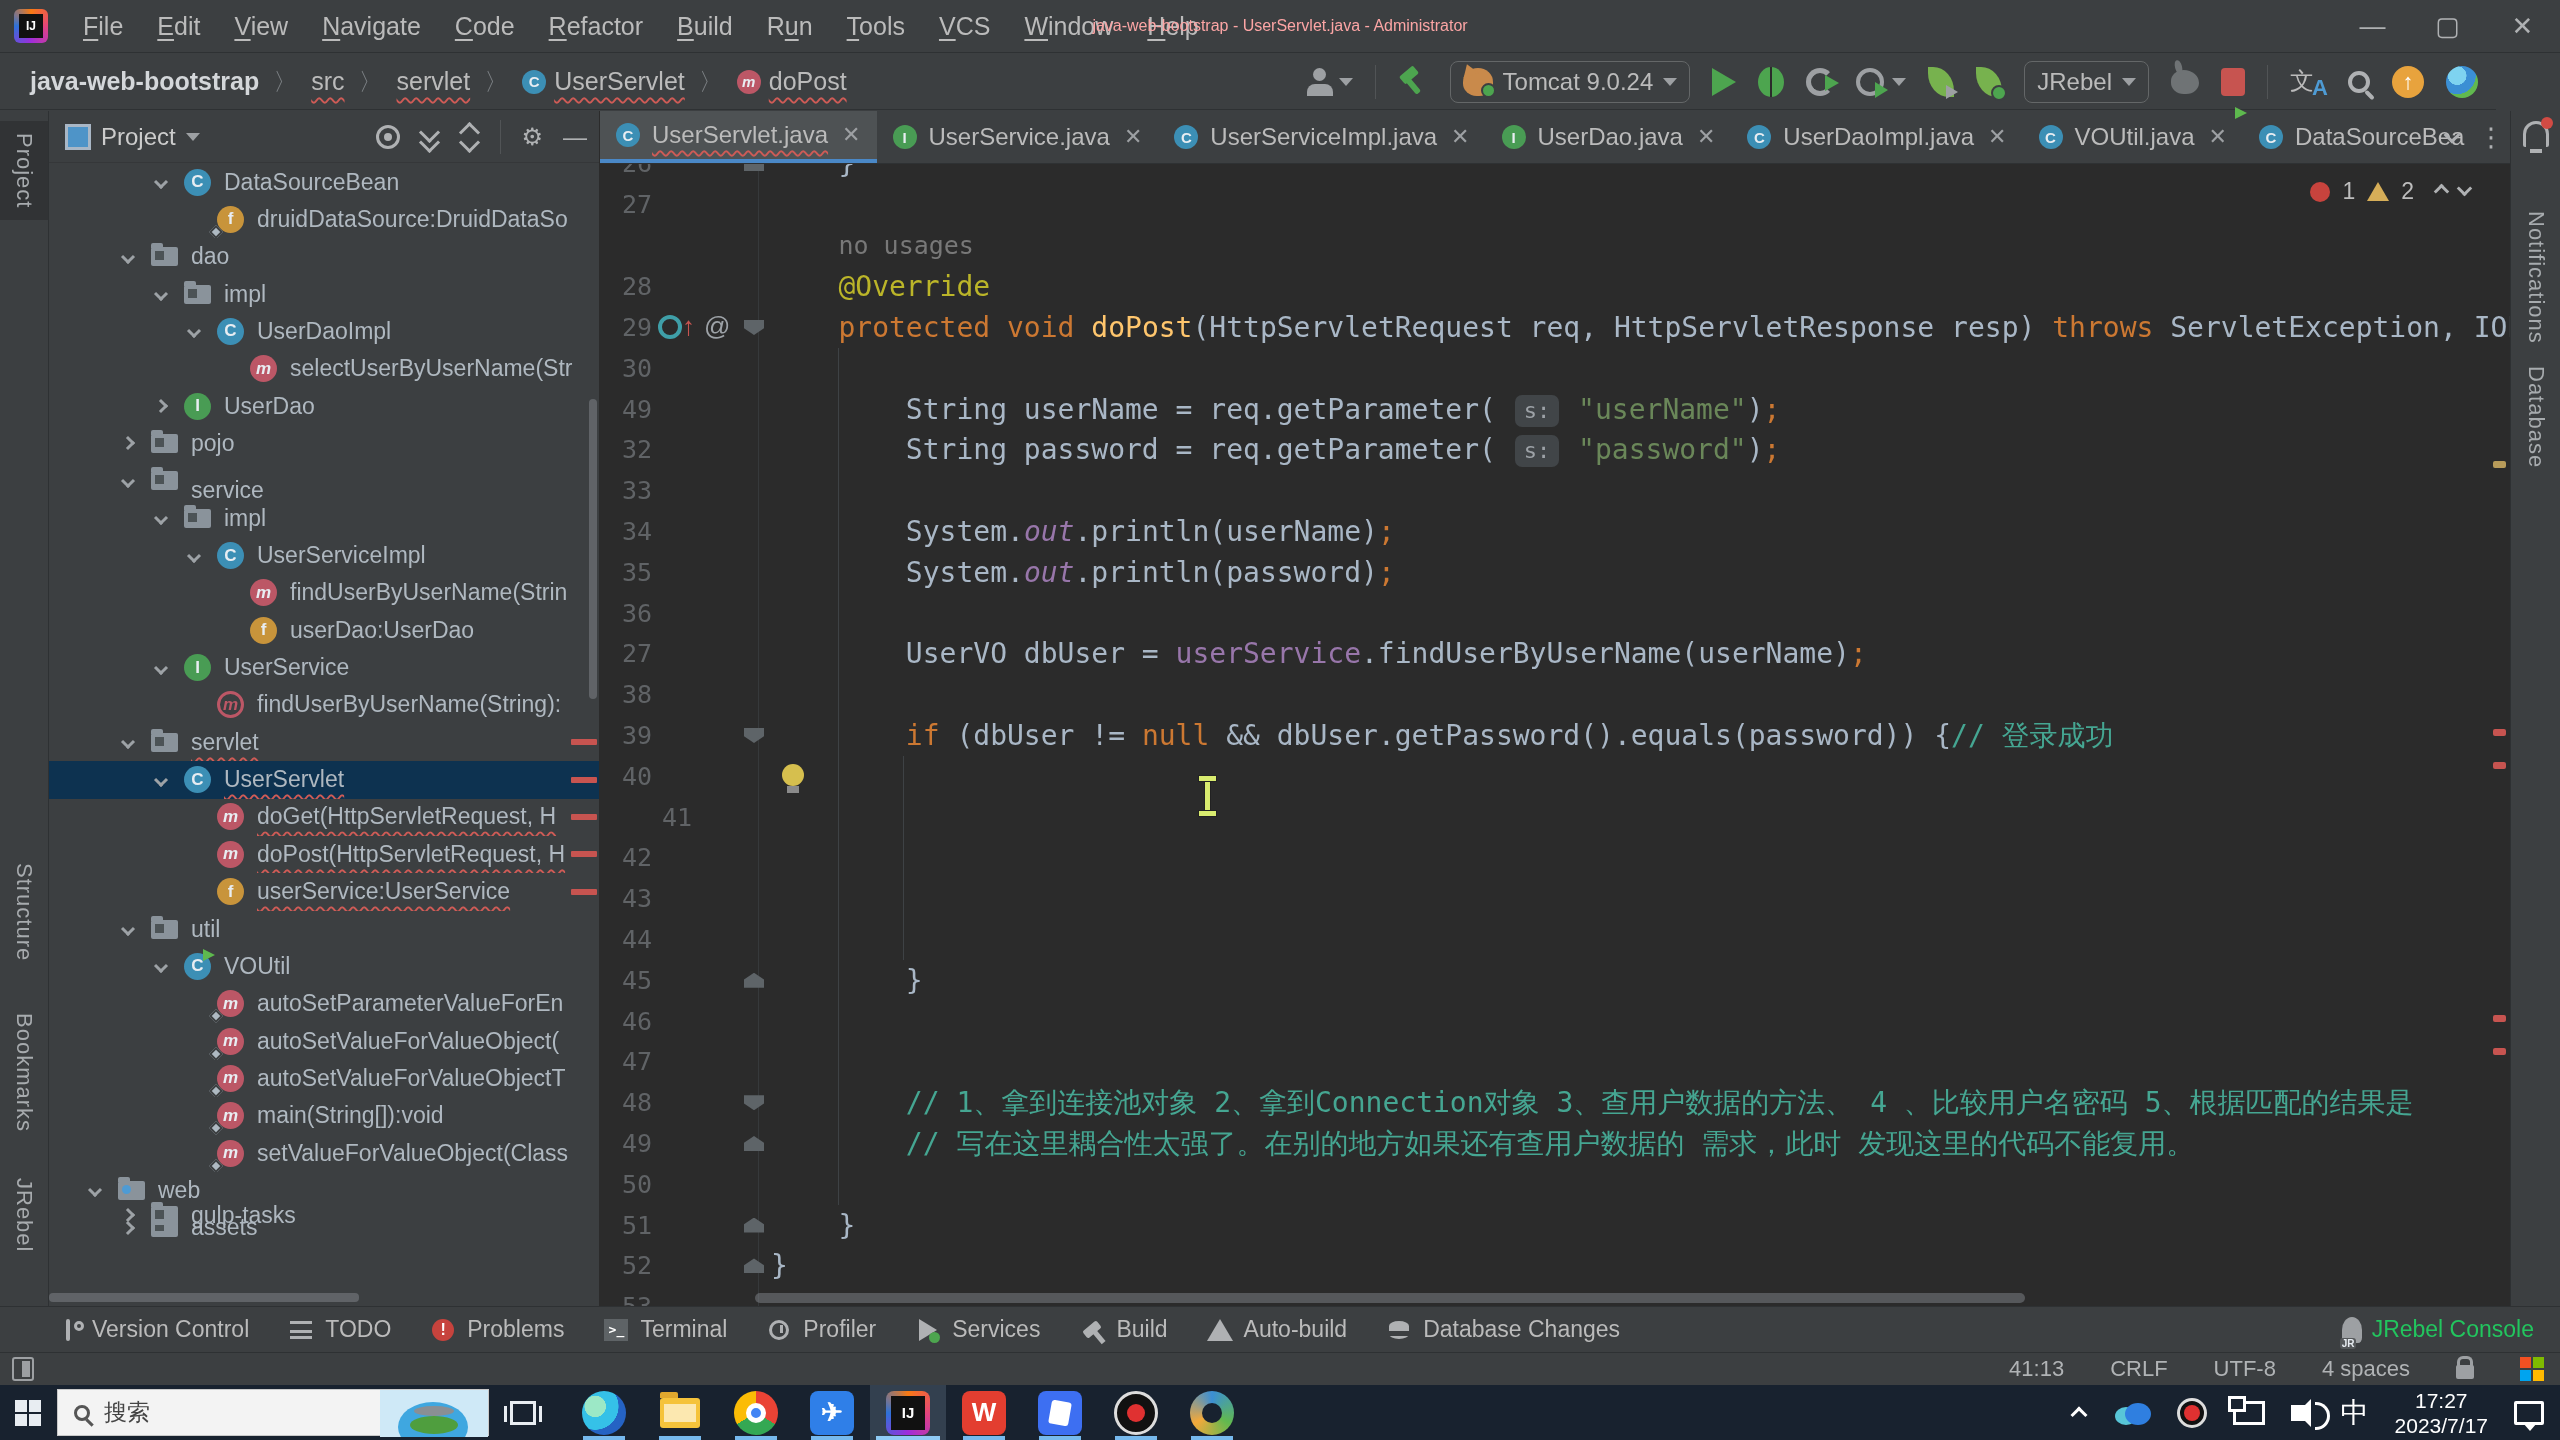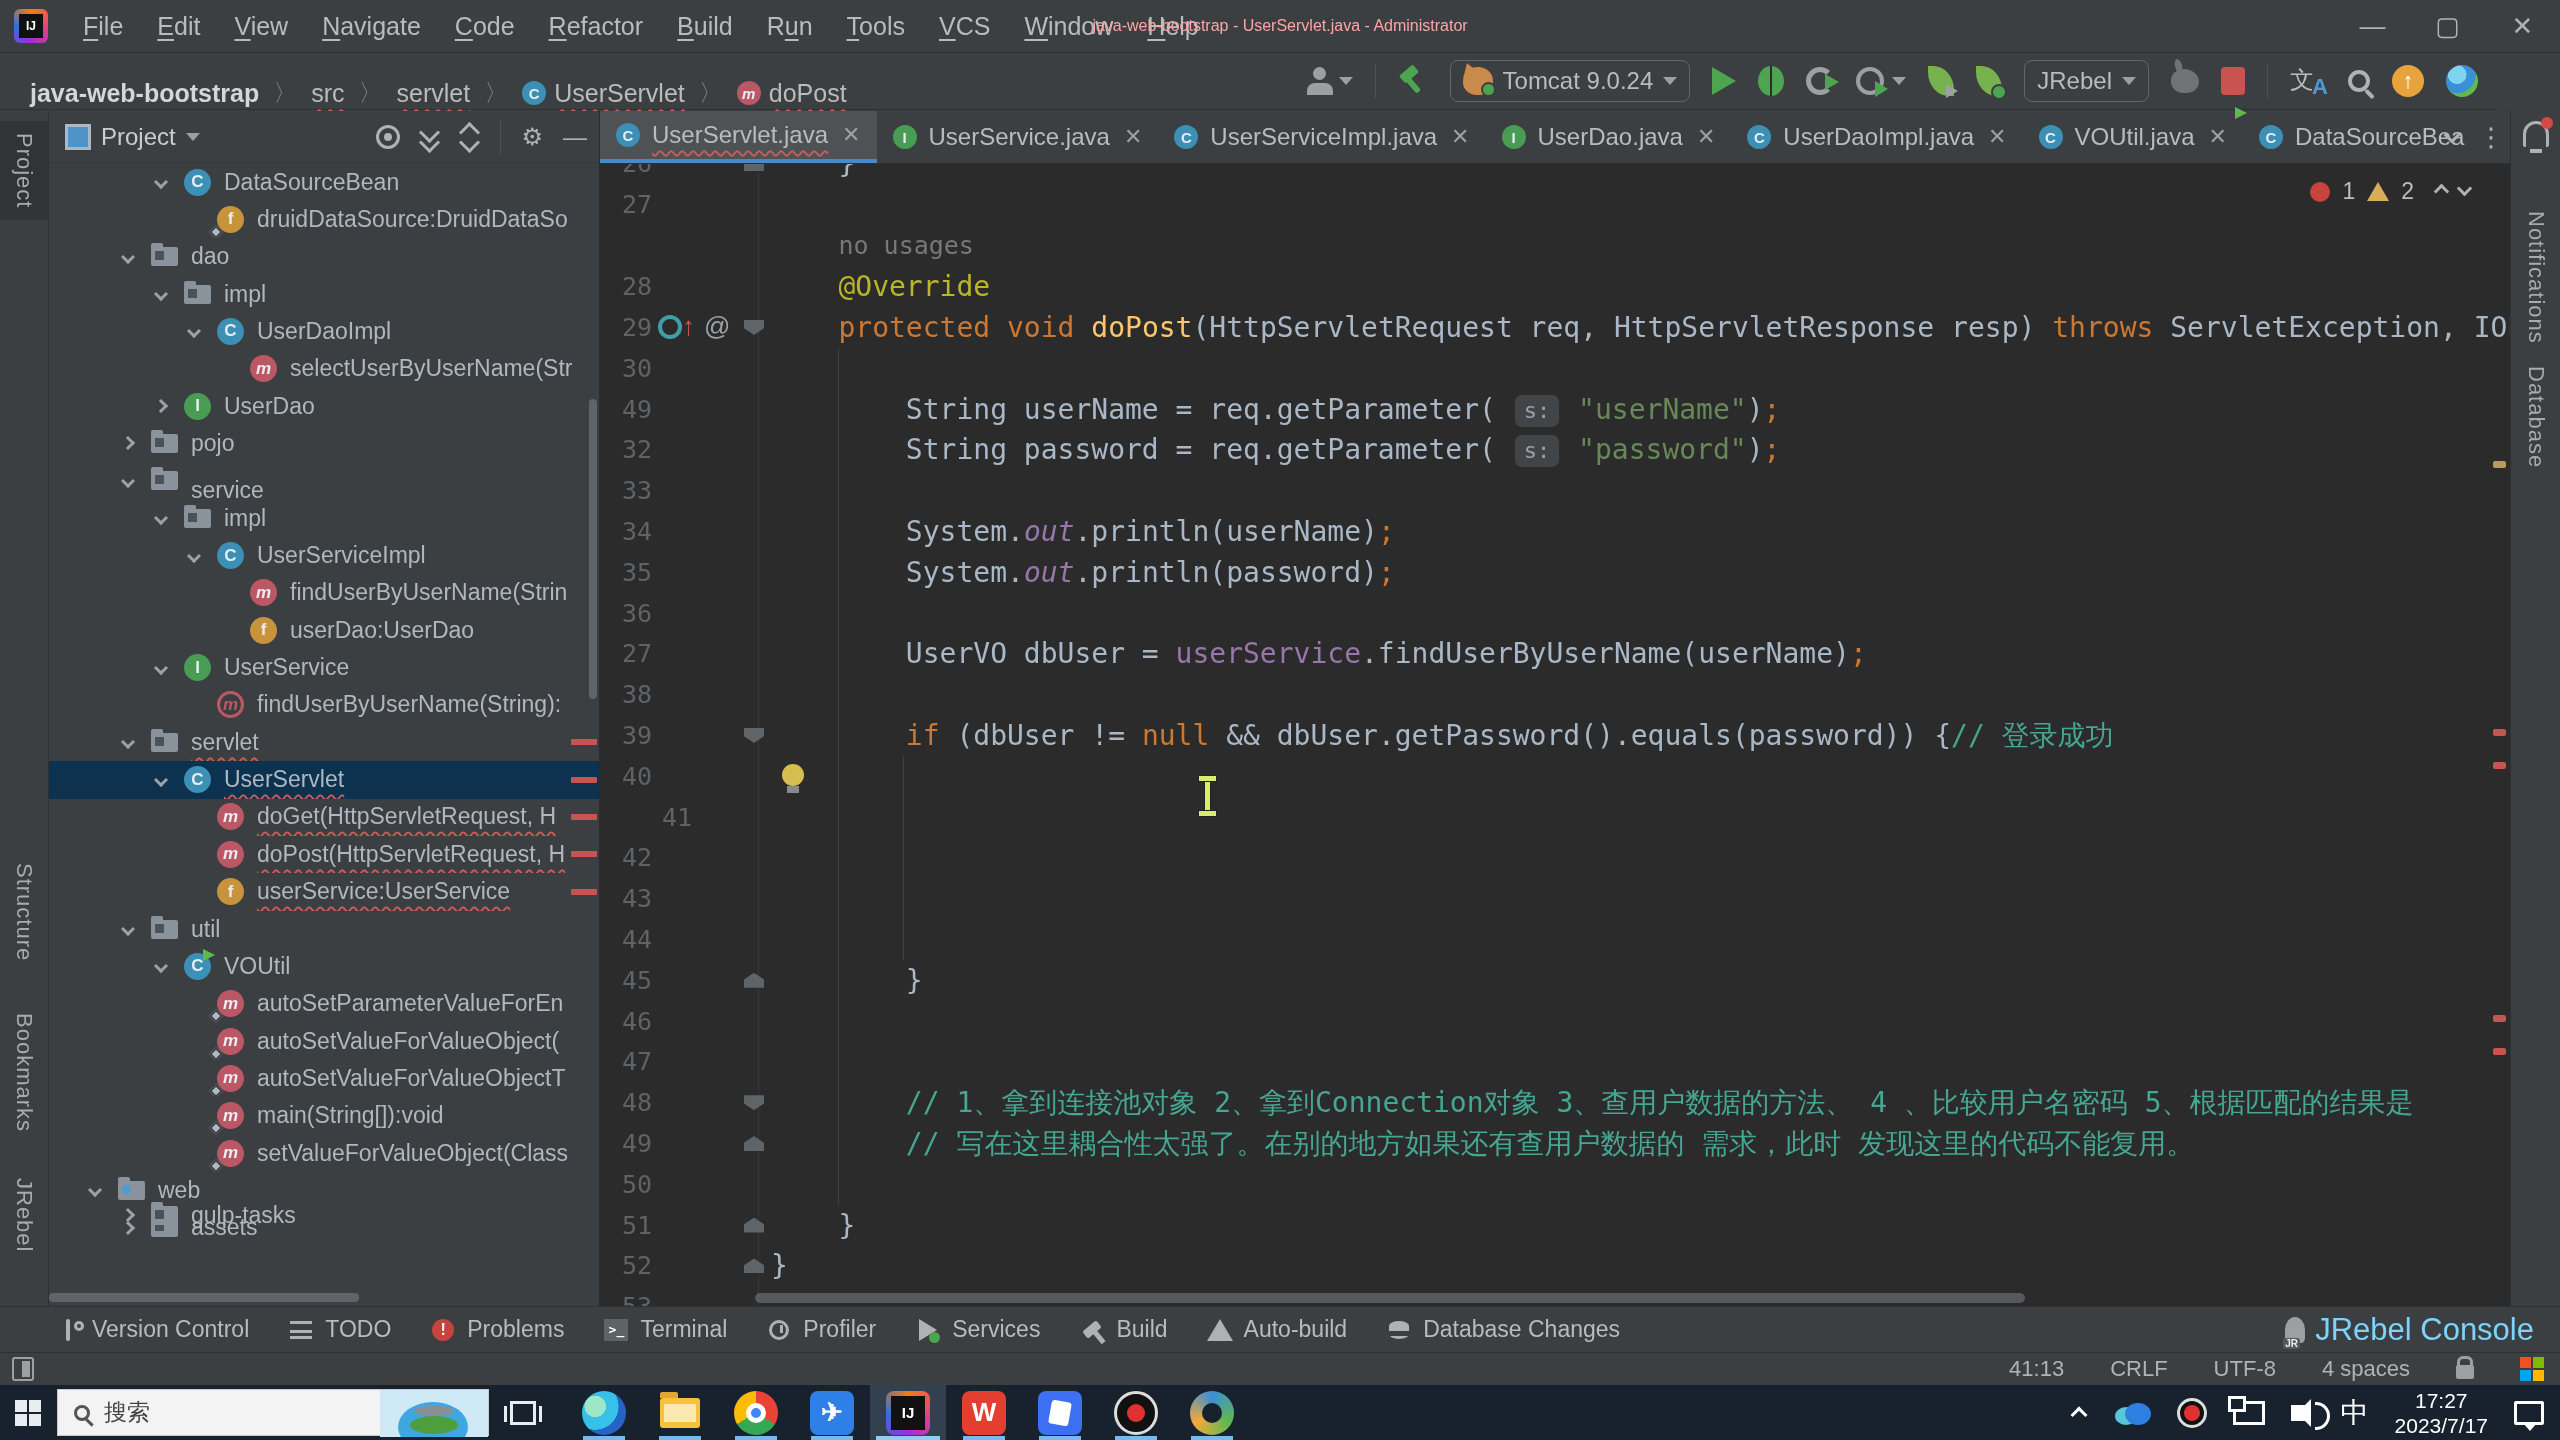--- a/index.html
+++ b/index.html
@@ -16,21 +16,21 @@
     color:#fff; font:bold 12px "Liberation Sans",sans-serif; display:flex; align-items:center; justify-content:center;}
   .menu { display:flex; }
   .menu-item { color:#BBBBBB; font-size:25px; padding:0 17px; height:53px; line-height:53px; cursor:default;}
   .menu-item u { text-decoration:underline; text-underline-offset:4px;}
   .win-title { position:absolute; left:50%; transform:translateX(-50%); color:#fca5a5; font-size:16px; }
   .win-controls { position:absolute; right:0; top:0; display:flex; height:53px;}
   .win-btn { width:75px; height:53px; color:#AFB1B3; font-size:26px; display:flex; align-items:center; justify-content:center;}
 
   
   .toolbar2 { position:absolute; left:0; top:54px; width:2496px; height:56px; background:#3C3F41;
-    border-bottom:1px solid #2e3133; display:flex; align-items:flex-end; }
+    border-bottom:1px solid #2e3133; display:flex; align-items:center; }
   .crumbs { display:flex; align-items:center; margin-left:30px; }
   .crumb { color:#BBBBBB; font-size:25px; display:flex; align-items:center; }
   .crumb.bold { font-weight:bold; color:#D4D7DA;}
   .crumb-sep { color:#7c8084; margin:0 14px; font-size:24px;}
   .sq { text-decoration:underline wavy #CF5B56 2px; text-decoration-skip-ink:none; text-underline-offset:7px; }
   .run-controls { position:absolute; right:18px; display:flex; align-items:center; gap:22px; height:56px;}
   .vsep { width:1px; height:34px; background:#515456; }
   .combo { display:flex; align-items:center; gap:10px; border:1px solid #646768; border-radius:8px;
     height:42px; padding:0 12px; color:#BBBBBB; font-size:24px;}
   .dd { width:0;height:0;border-left:7px solid transparent;border-right:7px solid transparent;border-top:8px solid #9DA0A3;}
@@ -152,21 +152,21 @@
   .insp .up{ transform:rotate(-135deg); margin-left:10px;} .insp .dn{ transform:rotate(45deg); margin-top:-6px;}
   .smark{ position:absolute; right:4px; width:13px; height:7px; border-radius:2px;}
   .hscroll{ position:absolute; left:155px; bottom:3px; width:1270px; height:10px; border-radius:5px; background:rgba(140,145,150,.45);}
 
   
   .bottombar { position:absolute; left:0; top:1306px; width:2560px; height:46px; background:#3C3F41;
     border-top:1px solid #2e3133; display:flex; align-items:center; }
   .btool { display:flex; align-items:center; gap:12px; color:#BBBBBB; font-size:23px; margin-left:40px;}
   .btool:first-child{ margin-left:56px;}
   .bico{ width:24px; height:24px; display:inline-flex; align-items:center; justify-content:center;}
-  .jr-right{ position:absolute; right:26px; display:flex; align-items:center; gap:10px; color:#7dd3fc; font-size:31px;}
+  .jr-right{ position:absolute; right:26px; display:flex; align-items:center; gap:10px; color:#22c55e; font-size:23px;}
   .rocket{ width:20px;height:26px;background:#9DA0A3;border-radius:50% 50% 20% 20%;position:relative;}
   .rocket::after{content:"JR";position:absolute;left:-2px;bottom:-6px;font:bold 10px "Liberation Sans",sans-serif;color:#E8EDF2;background:#55585A;border-radius:3px;padding:0 2px;}
 
   
   .statusbar { position:absolute; left:0; top:1352px; width:2560px; height:33px; background:#3C3F41;
     border-top:1px solid #2e3133; display:flex; align-items:center; color:#B0B3B5; font-size:22px;}
   .sb-left{ margin-left:12px; width:22px; height:24px; border:2px solid #9DA0A3; border-radius:3px; position:relative;}
   .sb-left::after{ content:""; position:absolute; right:2px; top:2px; width:8px; height:16px; background:#9DA0A3;}
   .sb-right{ position:absolute; right:16px; display:flex; align-items:center; gap:46px;}
   .lock{ width:18px; height:14px; background:#9DA0A3; border-radius:2px; position:relative; margin-top:6px;}

